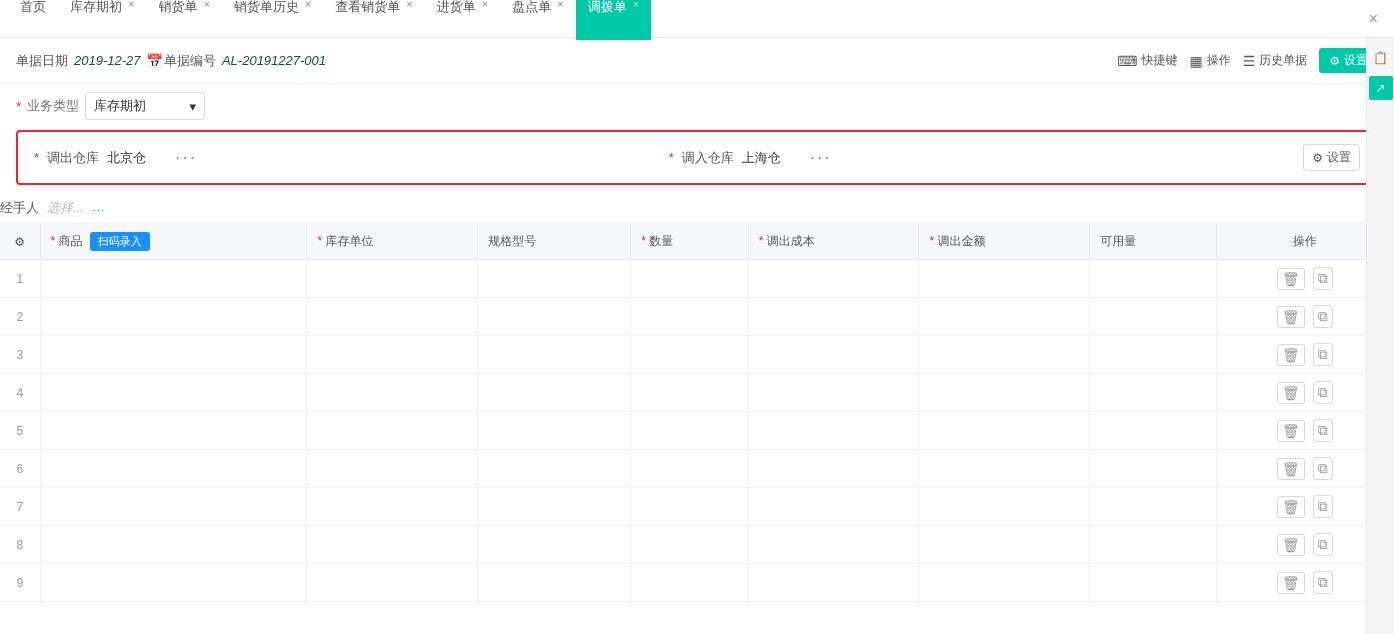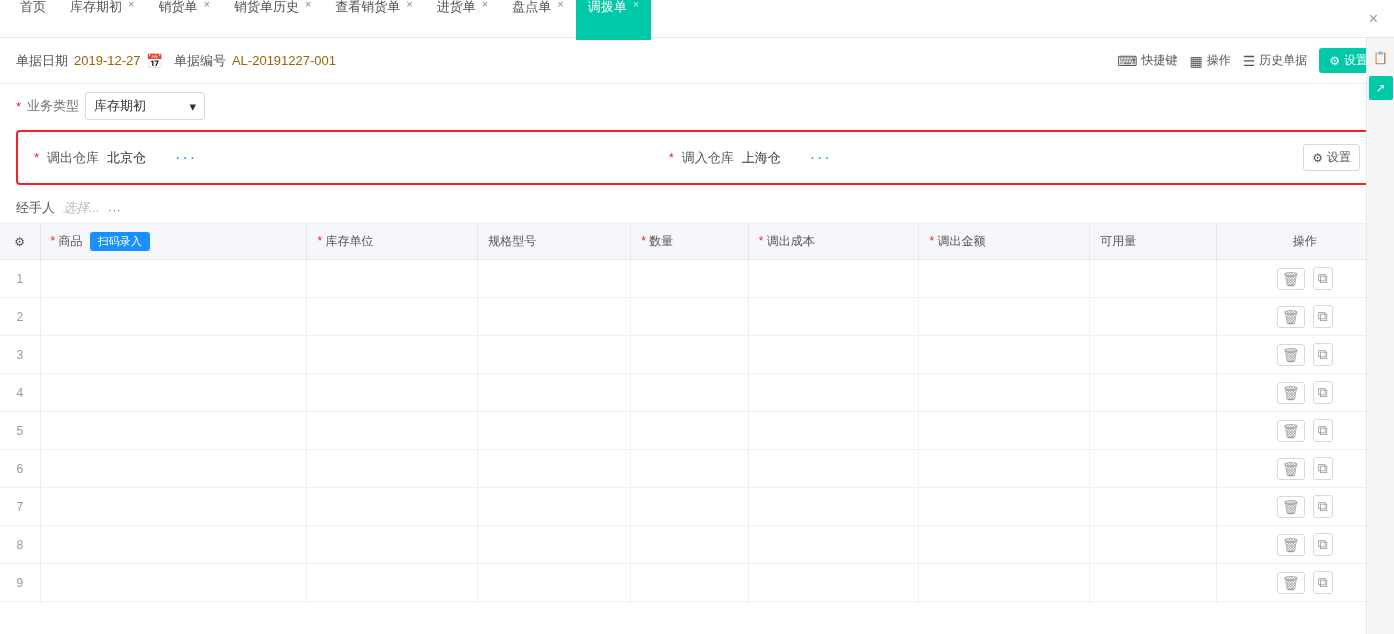--- a/index.html
+++ b/index.html
@@ -47,30 +47,30 @@
       padding: 0 8px;
     }
 
     
     .header-area {
       display: flex;
       align-items: center;
       padding: 10px 16px;
       border-bottom: 1px solid #f0f0f0;
       background: #fff;
-      gap: 10px;
+      gap: 0;
     }
     .header-field {
       display: flex;
       align-items: center;
       gap: 6px;
       font-size: 13px;
     }
     .header-field label { color: #555; white-space: nowrap; }
-    .header-field .value { color: #a16207; font-weight: 500; }
+    .header-field .value { color: #14532d; font-weight: 500; font-style: italic; }
     .header-field .calendar-icon {
       color: #1890ff;
       cursor: pointer;
       font-size: 14px;
     }
     .header-actions {
       margin-left: auto;
       display: flex;
       align-items: center;
       gap: 12px;
@@ -155,21 +155,21 @@
       background: #fff;
       font-size: 12px;
       margin-left: auto;
     }
 
     
     .person-row {
       display: flex;
       align-items: flex-end;
       gap: 8px;
-      padding: 6px 16px;
+      padding: 6px 0;
       border-bottom: 1px solid #f0f0f0;
     }
     .person-label { color: #555; }
     .person-placeholder { color: #bbb; font-style: italic; }
     .person-more { color: #1890ff; cursor: pointer; }
 
     
     .table-container {
       overflow-x: auto;
       overflow-y: auto;

